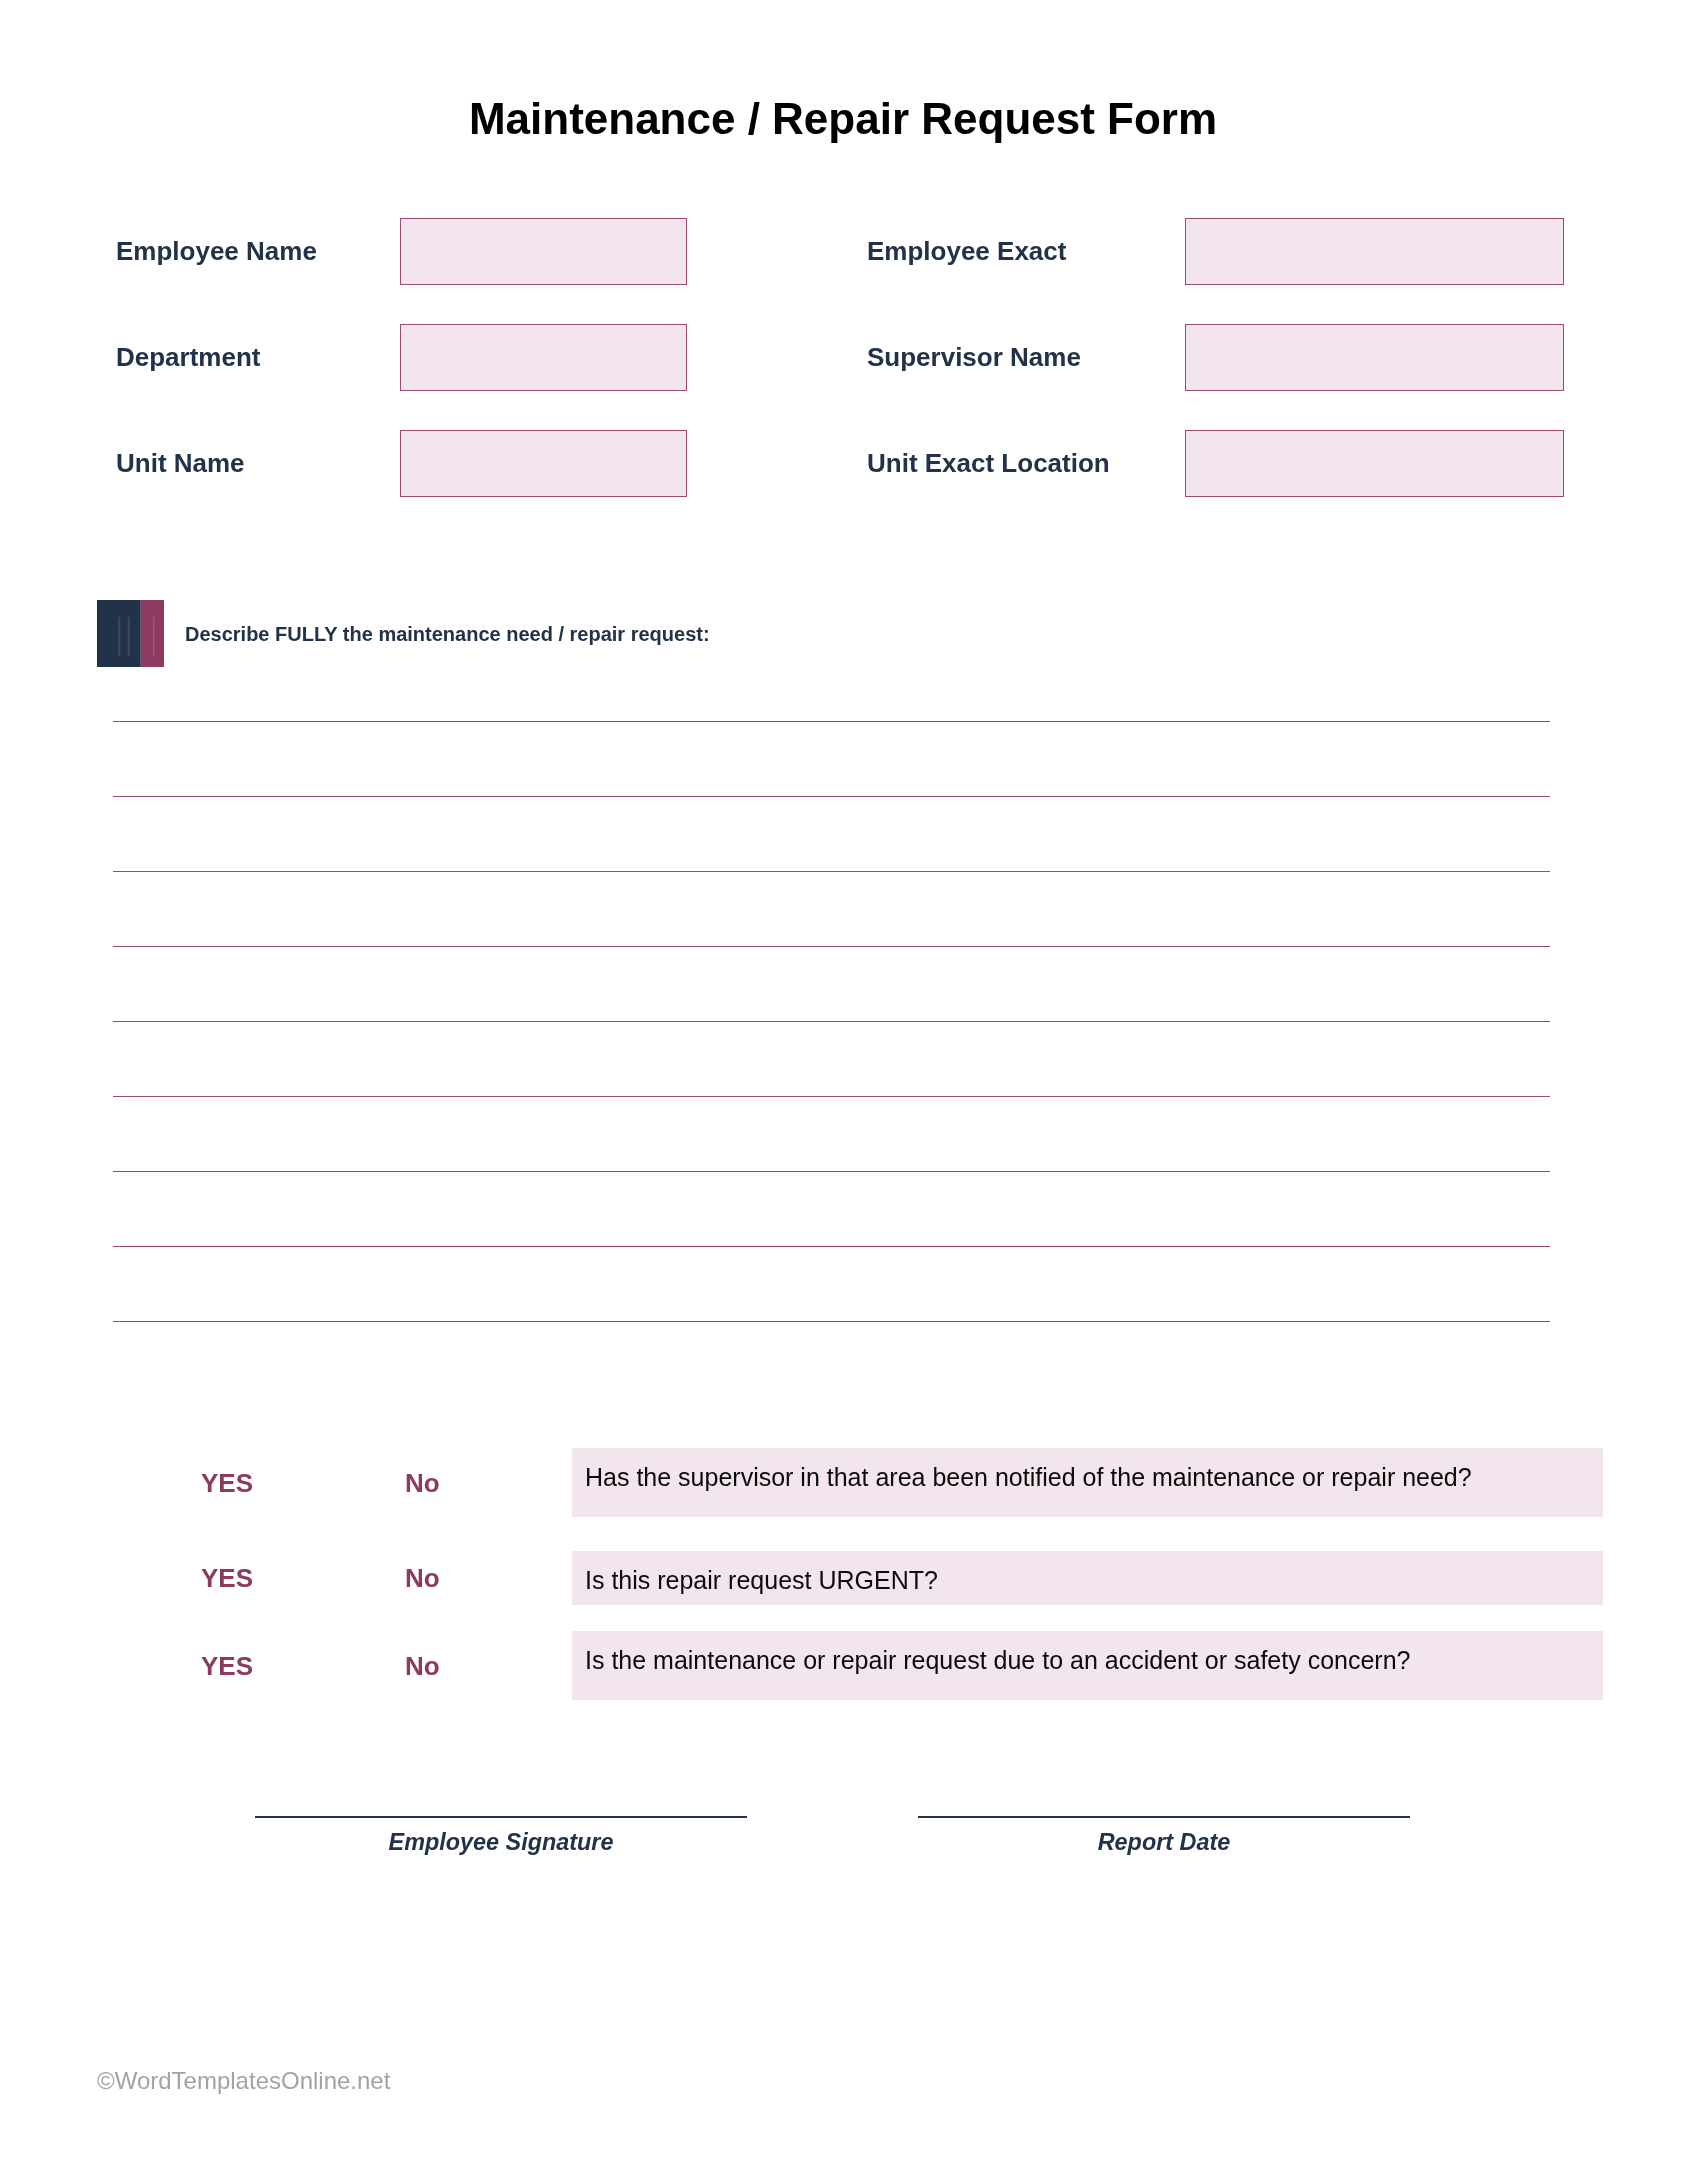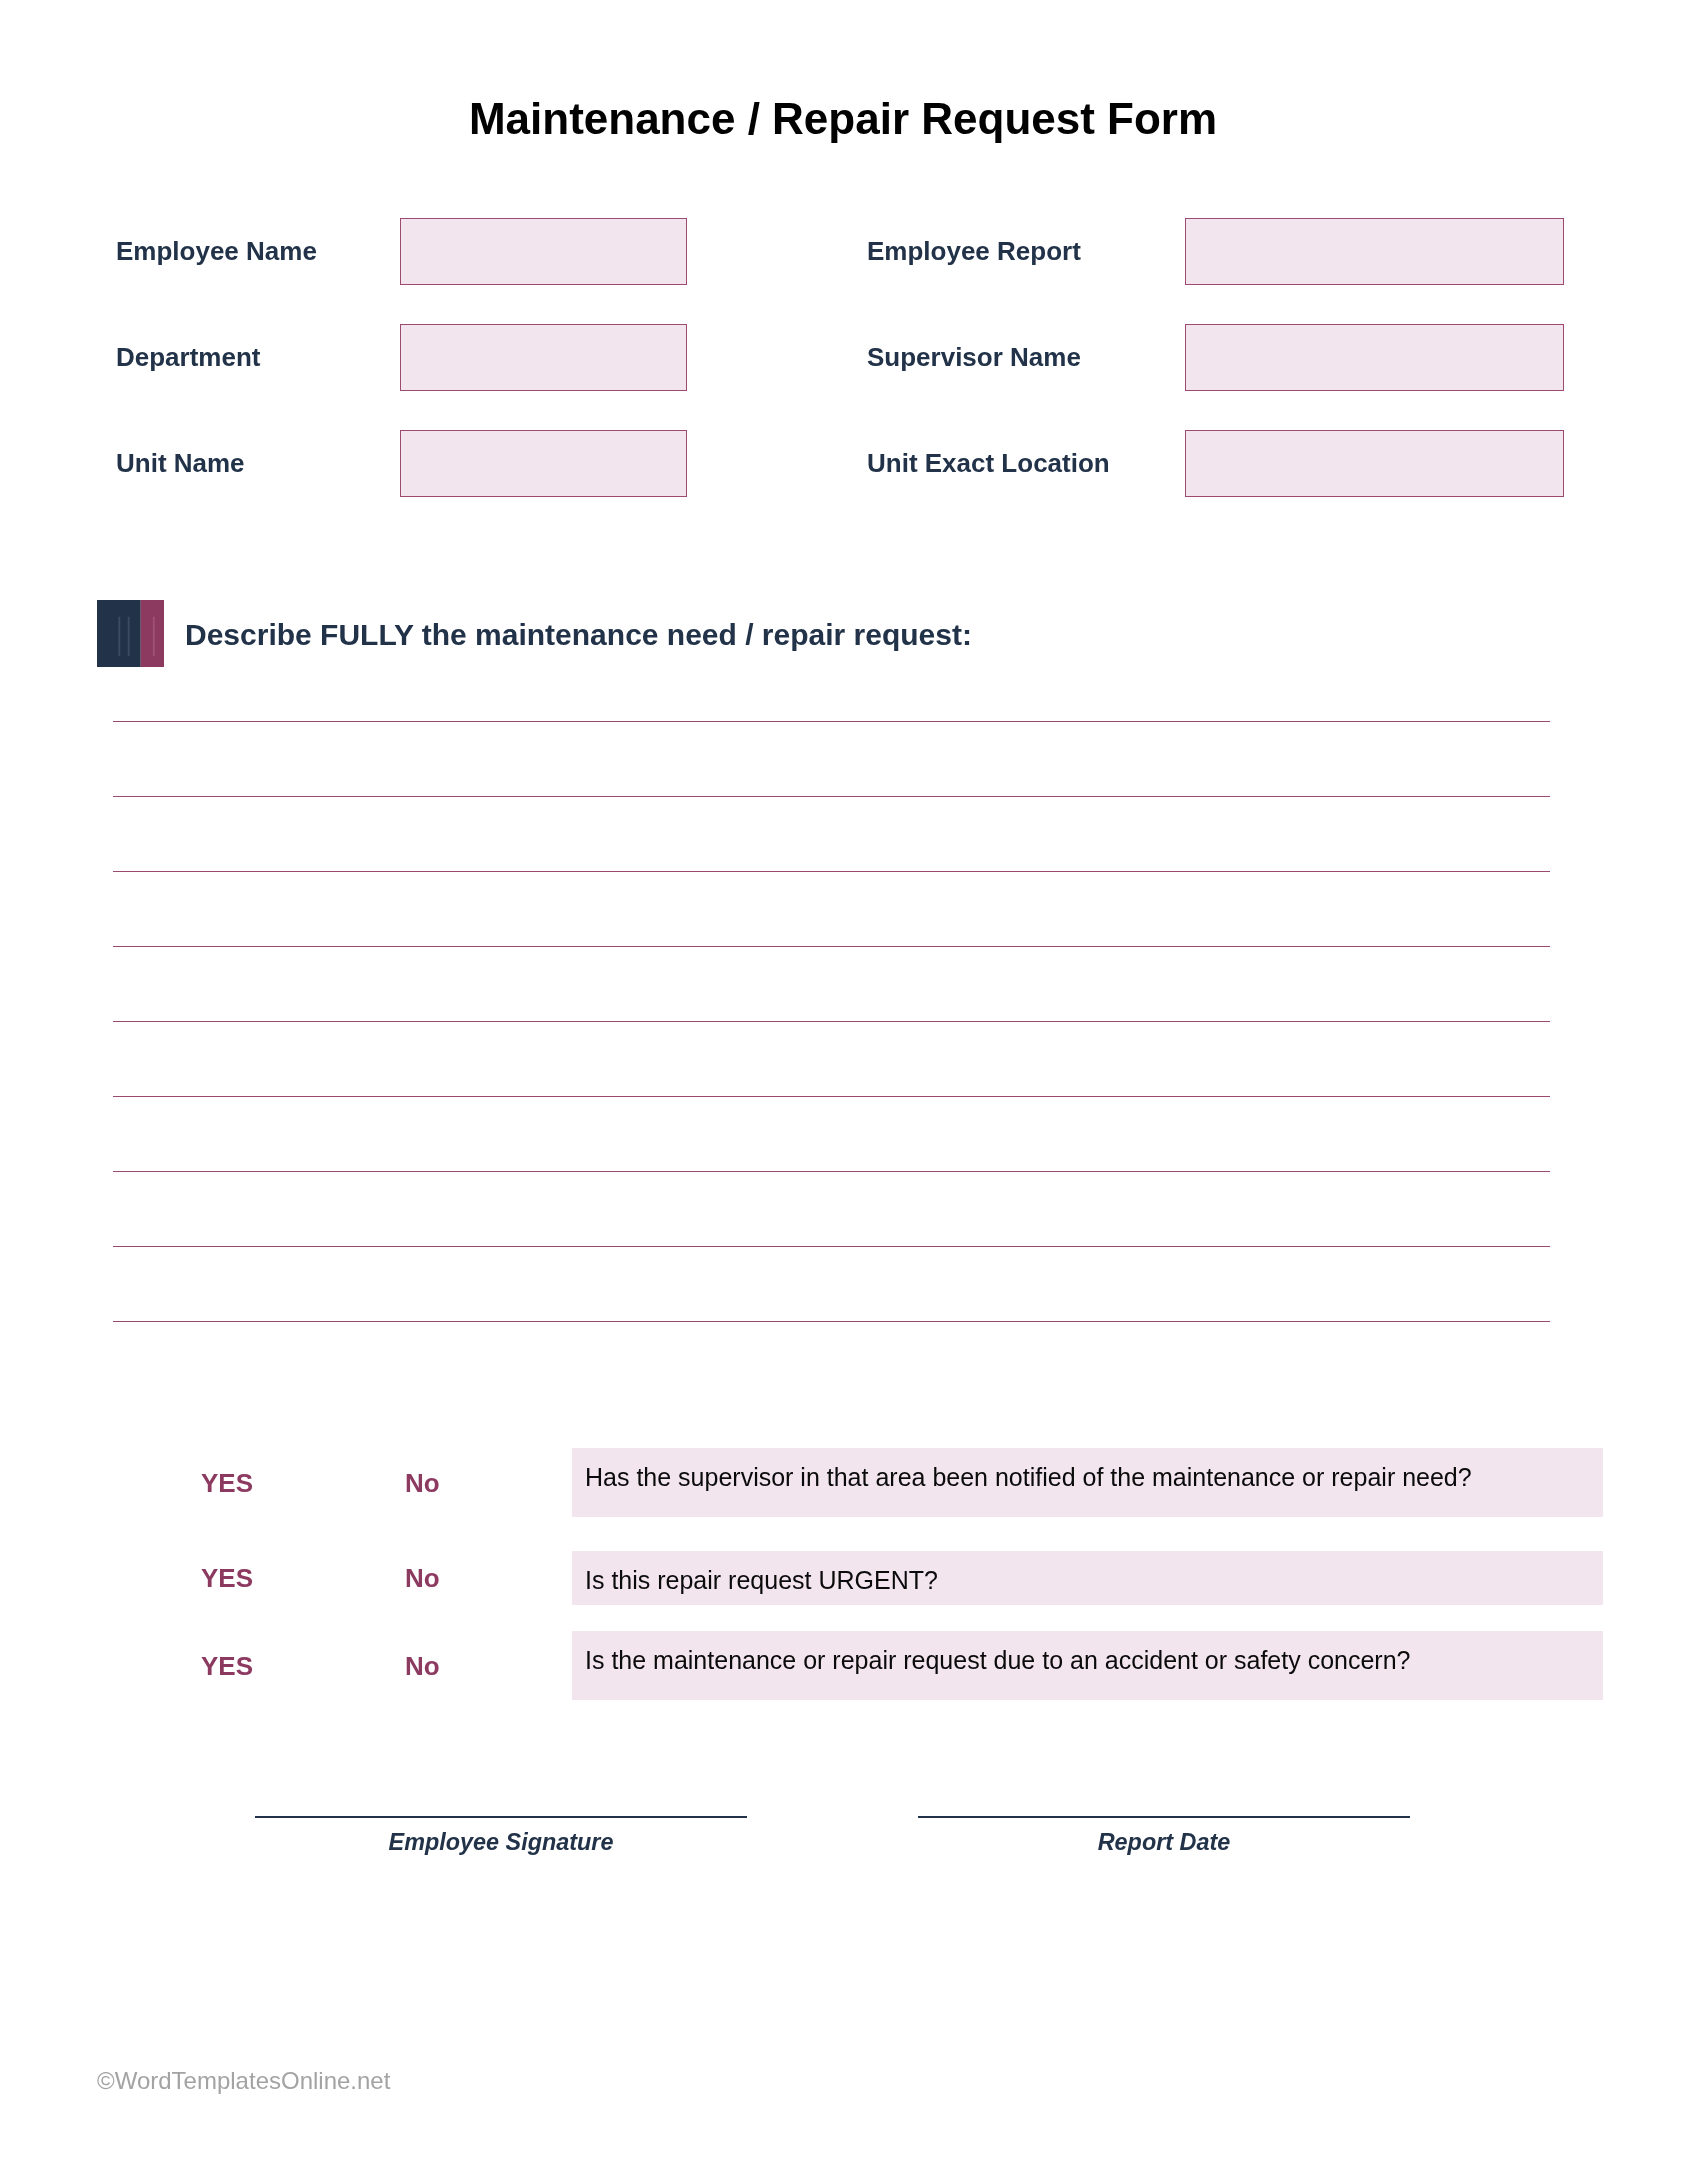--- a/index.html
+++ b/index.html
@@ -93,21 +93,21 @@
     width: 67px;
     height: 67px;
     display: block;
   }
   .describe-heading {
     position: absolute;
     left: 185px;
     top: 0;
     height: 73px;
     line-height: 73px;
-    font-size: 30px;
+    font-size: 20px;
     font-weight: bold;
     color: #223349;
     white-space: nowrap;
   }
 
   
   .lines-area {
     position: absolute;
     left: 113px;
     top: 721px;
@@ -206,21 +206,21 @@
 <div class="page">
 
   <div class="doc-title">Maintenance / Repair Request Form</div>
 
   <div class="field-grid">
 
     <div class="field-row r1">
       <div class="field-label left">Employee Name</div>
       <div class="field-box left" title=""></div>
 
-      <div class="field-label right">Employee Report</div>
+      <div class="field-label right">Employee Exact</div>
       <div class="field-box right" title=""></div>
     </div>
 
     <div class="field-row r2">
       <div class="field-label left">Department</div>
       <div class="field-box left" title=""></div>
 
       <div class="field-label right">Supervisor Name</div>
       <div class="field-box right" title=""></div>
     </div>

